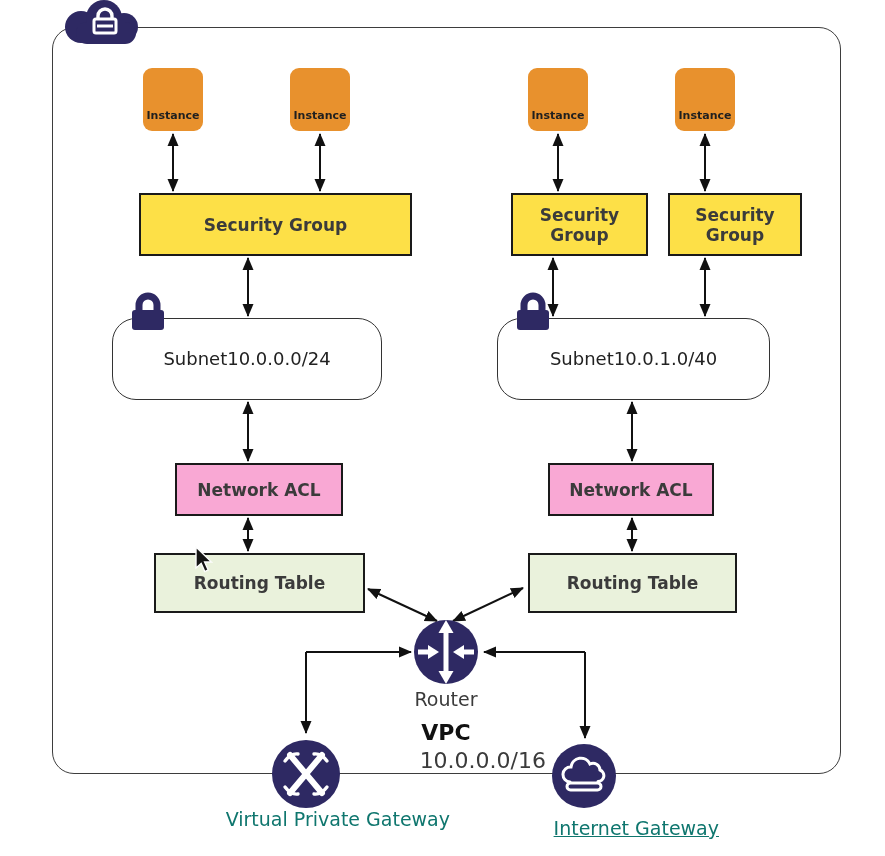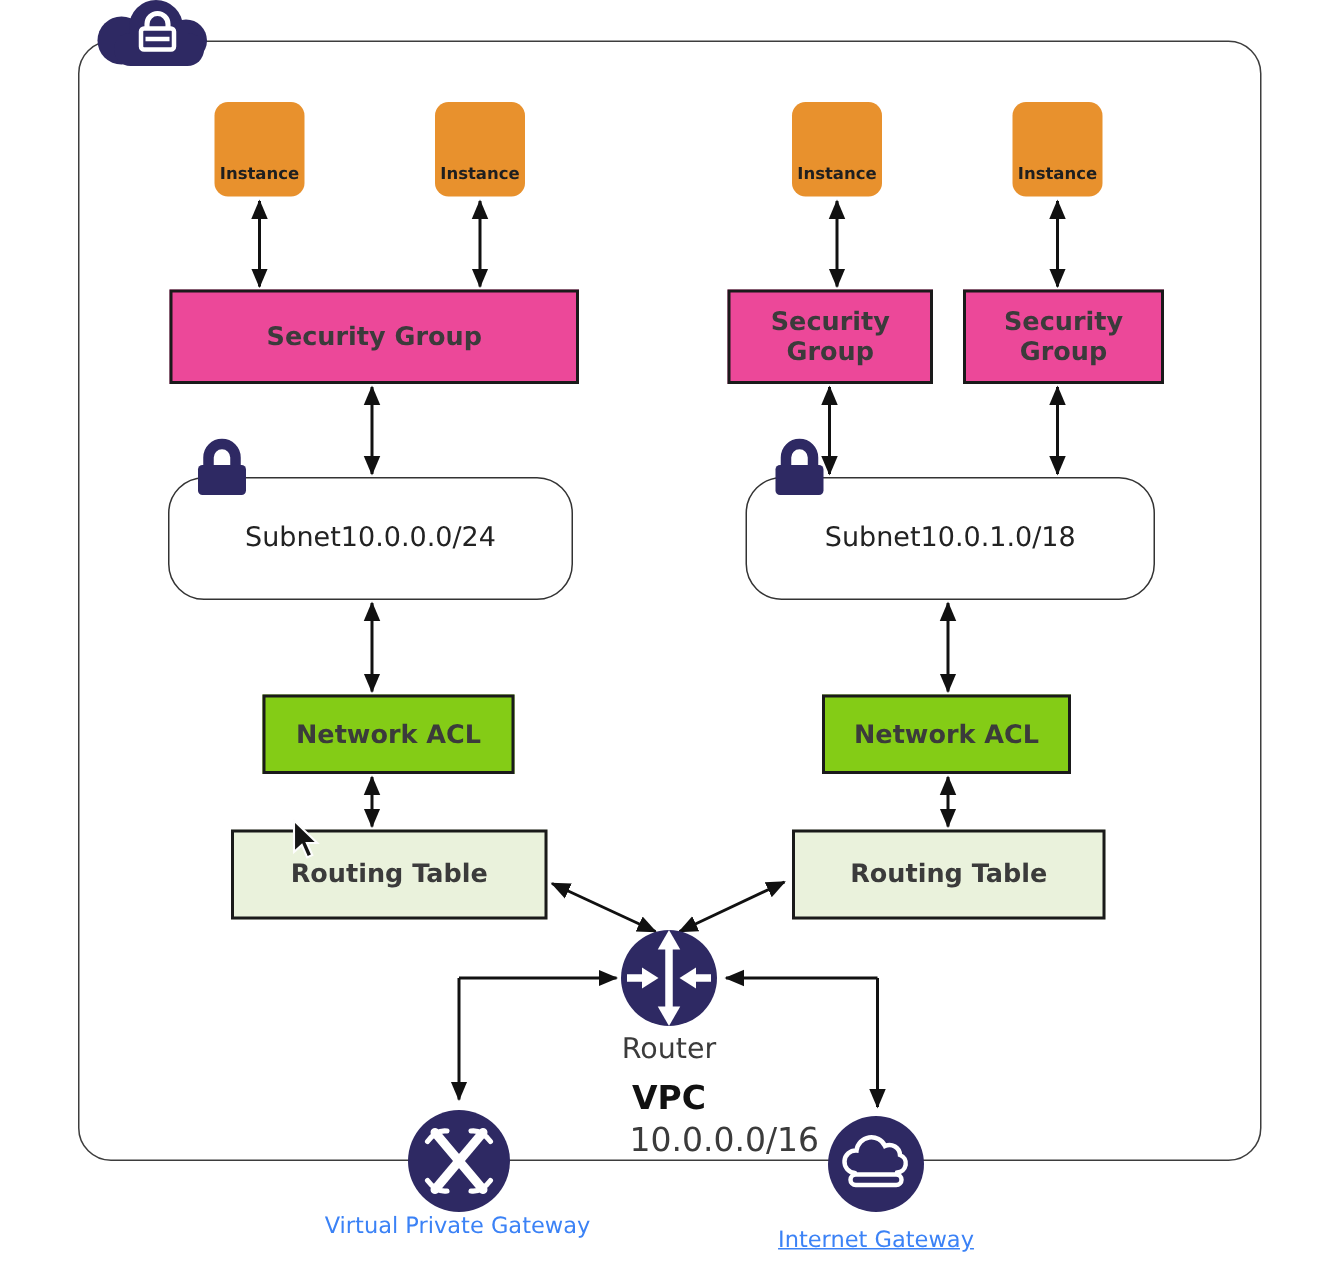--- a/index.html
+++ b/index.html
@@ -16,40 +16,40 @@
   
   .node{display:flex;align-items:center;justify-content:center;
         text-align:center;z-index:2;box-sizing:border-box;color:#3b3b3b;}
   .inst{background:#E8912D;border-radius:9px;color:#1f1f1f;
         font-size:11px;font-weight:600;align-items:flex-end;
         justify-content:center;padding-bottom:9px;z-index:2;}
   .inst1{left:143px;top:68px;width:60px;height:63px;}
   .inst2{left:290px;top:68px;width:60px;height:63px;}
   .inst3{left:528px;top:68px;width:60px;height:63px;}
   .inst4{left:675px;top:68px;width:60px;height:63px;}
-  .sg{background:#ec4899;border:2px solid #1a1a1a;font-size:17px;font-weight:600;}
+  .sg{background:#fde047;border:2px solid #1a1a1a;font-size:17px;font-weight:600;margin-left:26px;}
   .sg1{left:113px;top:193px;width:273px;height:63px;}
   .sg2{left:485px;top:193px;width:137px;height:63px;}
   .sg3{left:642px;top:193px;width:134px;height:63px;}
   .subnet{background:#ffffff;border:1.7px solid #333;border-radius:24px;
           font-size:18px;color:#222;line-height:1.35;}
   .subnet1{left:112px;top:318px;width:270px;height:82px;}
   .subnet2{left:497px;top:318px;width:273px;height:82px;}
-  .acl{background:#84cc16;border:2px solid #1a1a1a;font-size:17px;font-weight:600;}
+  .acl{background:#f9a8d4;border:2px solid #1a1a1a;font-size:17px;font-weight:600;}
   .acl1{left:175px;top:463px;width:168px;height:53px;}
   .acl2{left:548px;top:463px;width:166px;height:53px;}
   .rt{background:#EAF2DC;border:2px solid #1a1a1a;font-size:17px;font-weight:600;}
   .rt1{left:154px;top:553px;width:211px;height:60px;}
   .rt2{left:528px;top:553px;width:209px;height:60px;}
   
   .router-labels{left:346px;top:688px;width:200px;text-align:center;z-index:2;}
   .router-name{font-size:19px;color:#3b3b3b;}
   .vpc-name{font-size:22px;font-weight:bold;color:#111;margin-top:10px;}
   .vpc-cidr{font-size:22px;color:#3b3b3b;margin-top:3px;text-align:right;}
-  .gw-label{z-index:2;text-align:center;font-size:15px;color:#3b82f6;}
+  .gw-label{z-index:2;text-align:right;font-size:19px;color:#0f766e;}
   .vpg-label{left:160px;top:808px;width:290px;}
   .igw-label{left:449px;top:817px;width:270px;text-decoration:underline;}
   svg{display:block;}
   .arrows{left:0;top:0;z-index:5;pointer-events:none;}
   .icon{z-index:6;pointer-events:none;}
   .cursor{z-index:9;pointer-events:none;}
 </style>
 </head>
 <body>
 
@@ -113,21 +113,21 @@
   <div class="abs node sg sg1">Security Group</div>
   <div class="abs node sg sg2">Security Group</div>
   <div class="abs node sg sg3">Security Group</div>
 
   <div class="abs node subnet subnet1">
     <span>Subnet</span>
     <span>10.0.0.0/24</span>
   </div>
   <div class="abs node subnet subnet2">
     <span>Subnet</span>
-    <span>10.0.1.0/18</span>
+    <span>10.0.1.0/40</span>
   </div>
 
   <svg class="abs icon" style="left:128px;top:290px;" width="40" height="42" viewBox="0 0 40 42">
     <path d="M11,22 v-7 a9,9 0 0 1 18,0 v7" stroke="#2E2963" stroke-width="7" fill="none"></path>
     <rect x="4" y="20" width="32" height="20" rx="3" fill="#2E2963"></rect>
   </svg>
   <svg class="abs icon" style="left:513px;top:290px;" width="40" height="42" viewBox="0 0 40 42">
     <path d="M11,22 v-7 a9,9 0 0 1 18,0 v7" stroke="#2E2963" stroke-width="7" fill="none"></path>
     <rect x="4" y="20" width="32" height="20" rx="3" fill="#2E2963"></rect>
   </svg>

